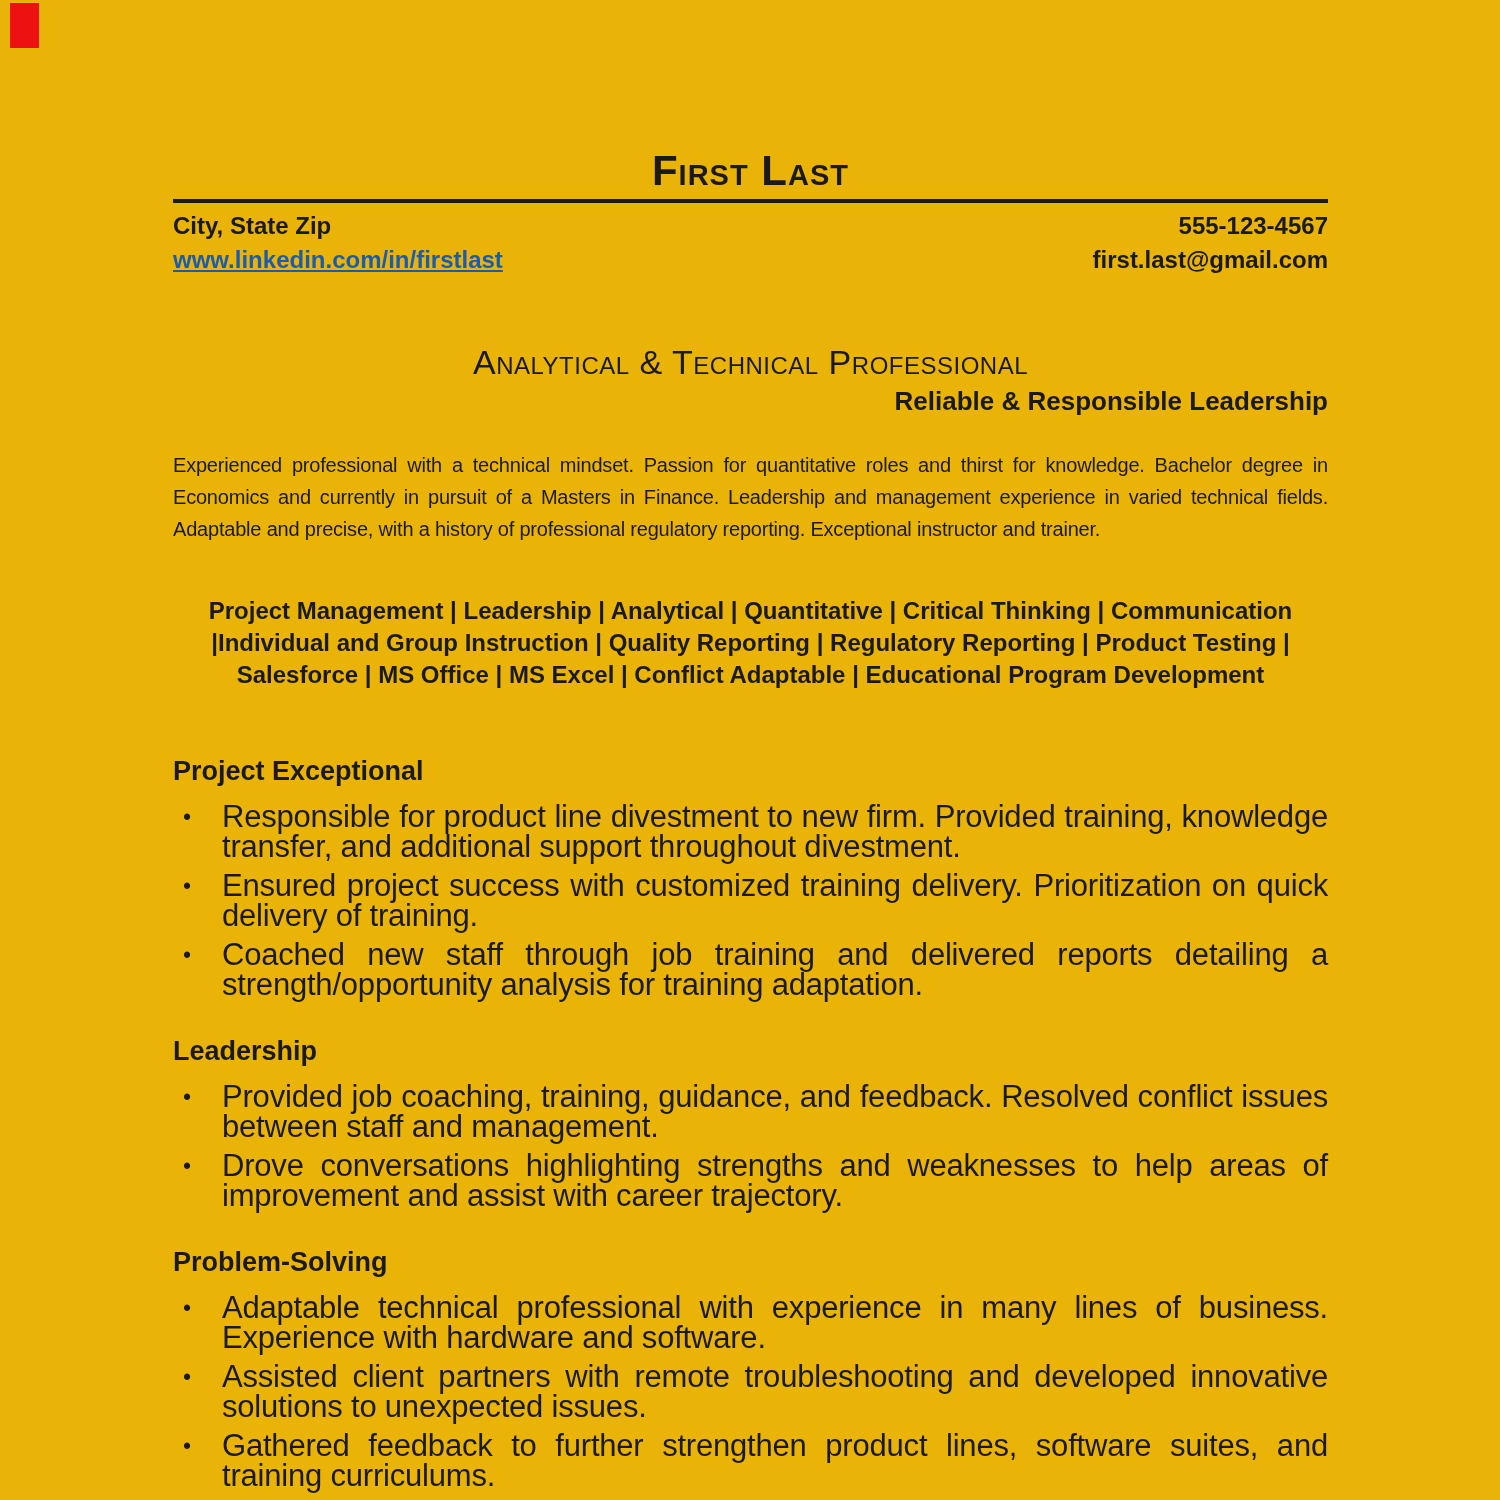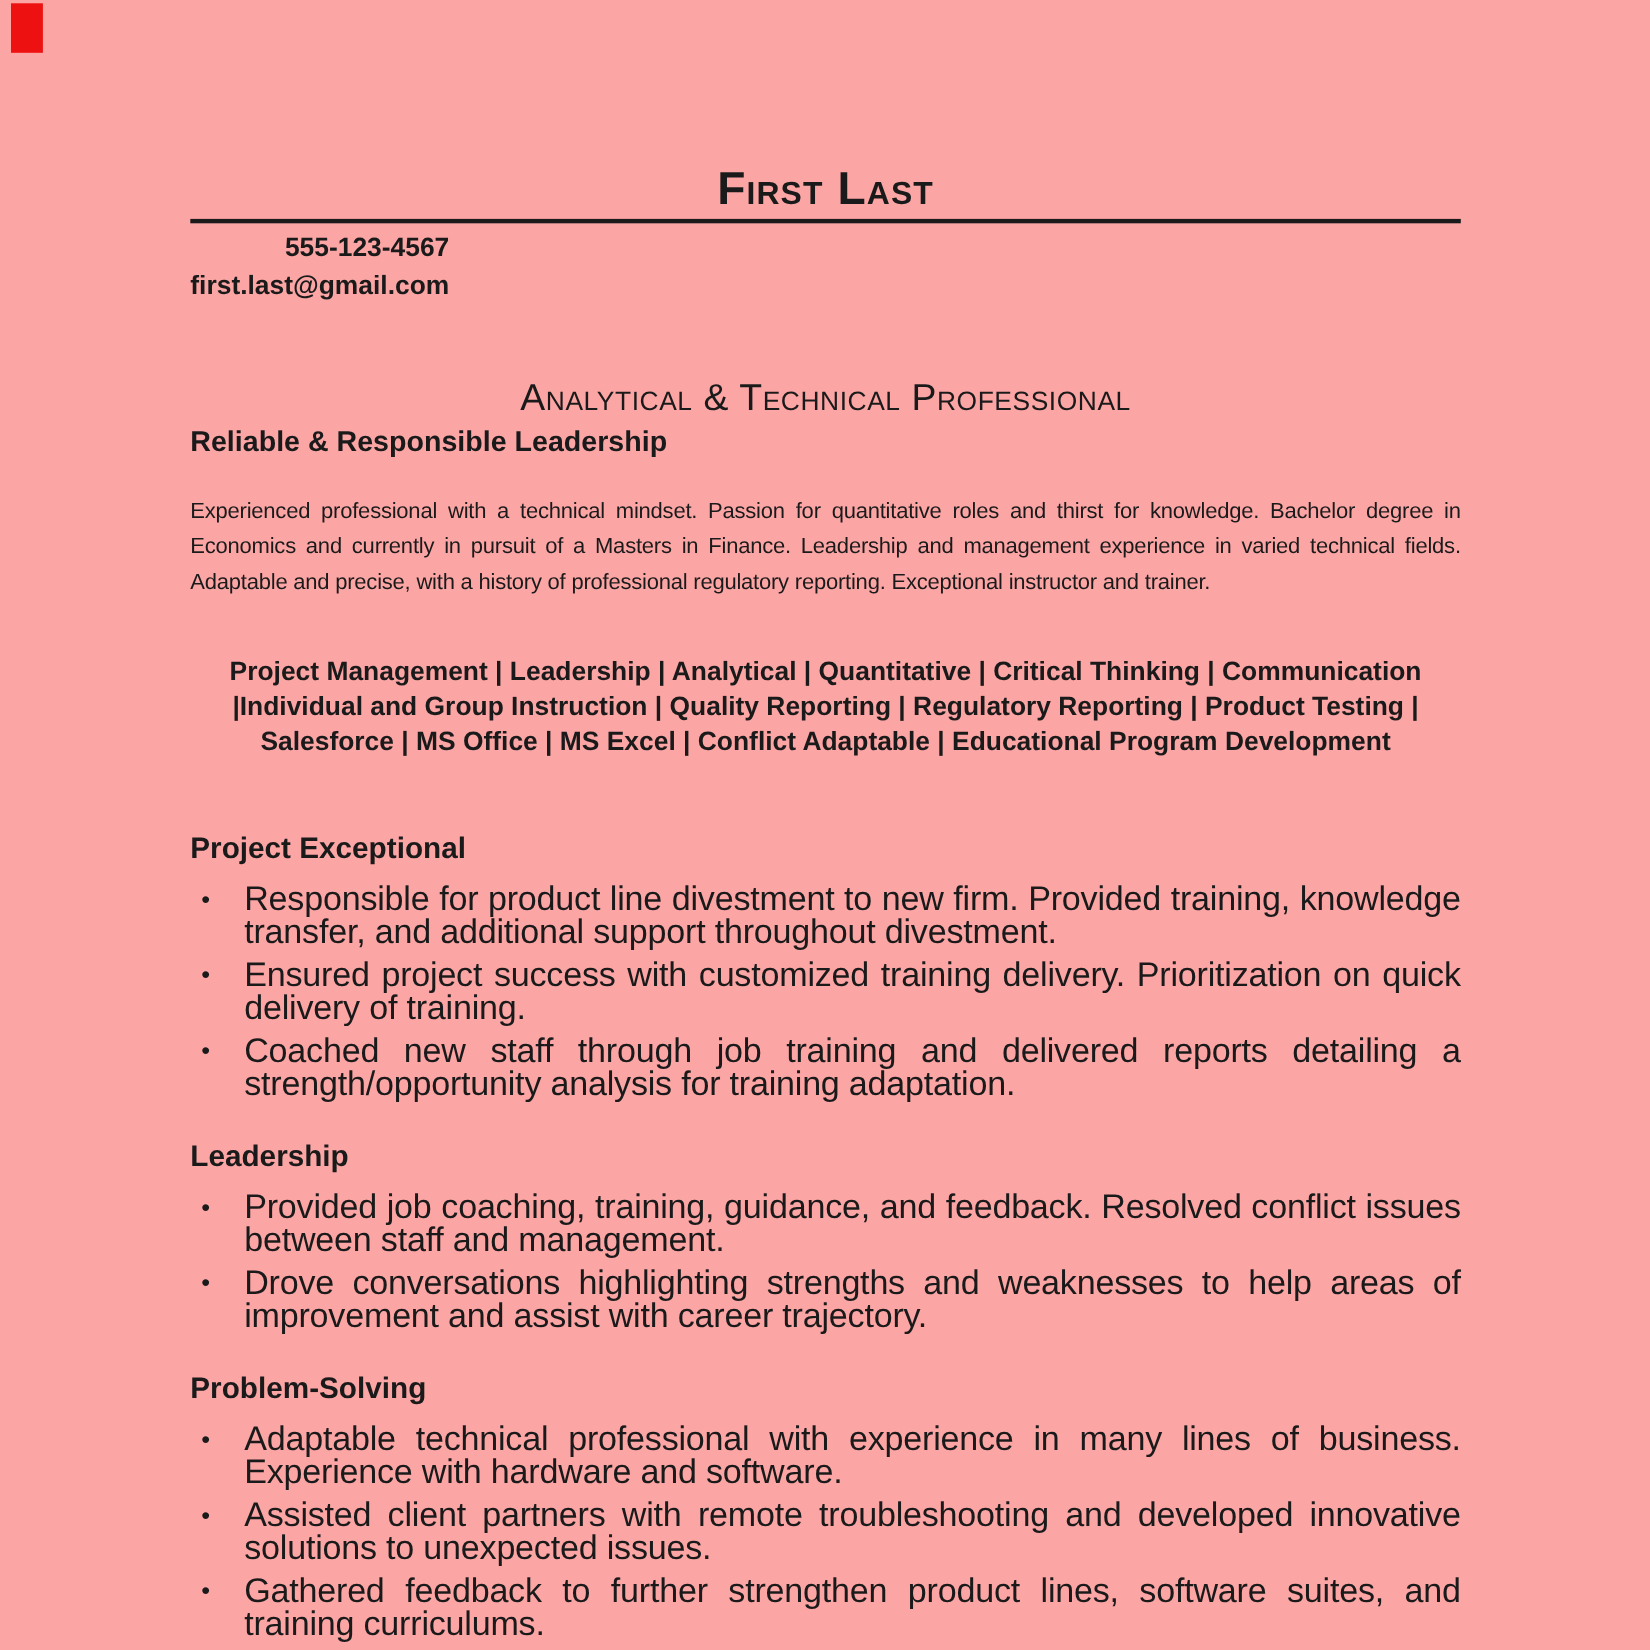--- a/index.html
+++ b/index.html
@@ -1,19 +1,19 @@
 <!DOCTYPE html>
 <html><head>
 <meta charset="utf-8">
 <style>
   html,body{margin:0;padding:0;background:#ffffff;}
   .page{
     position:relative;
     width:1500px;height:1500px;
-    background:#fca5a5;
+    background:#eab308;
     box-sizing:border-box;
     padding:0 172px 0 173px;
     font-family:"Liberation Sans",sans-serif;
     color:#1a1a1a;
     overflow:hidden;
   }
   .red-marker{
     position:absolute;left:10px;top:3px;width:29px;height:45px;
     background:#ee1111;
   }
@@ -38,21 +38,21 @@
   a.link{color:#1b5dac;text-decoration:underline;font-weight:bold;}
   .profile-title{
     margin-top:64px;
     text-align:center;
     font-size:34px;line-height:42px;
     font-weight:normal;
     font-variant:small-caps;
     letter-spacing:0.5px;
   }
   .profile-subtitle{
-    text-align:left;
+    text-align:right;
     font-size:26px;line-height:36px;
     font-weight:bold;
   }
   .summary{
     margin-top:30px;
     font-size:20px;line-height:32px;
     text-align:justify;
     letter-spacing:-0.2px;
   }
   .skills{
@@ -89,20 +89,26 @@
 <body>
 
 <div class="page">
 
   <div class="red-marker"></div>
 
   <h1 class="name">First Last</h1>
   <hr class="rule">
 
   <div class="contact">
+    <div class="left">
+      <div>City, State Zip</div>
+      <div>
+        <a class="link" href="#">www.linkedin.com/in/firstlast</a>
+      </div>
+    </div>
     <div class="right">
       <div>555-123-4567</div>
       <div>first.last@gmail.com</div>
     </div>
   </div>
 
   <div class="profile-title">Analytical &amp; Technical Professional</div>
   <div class="profile-subtitle">Reliable &amp; Responsible Leadership</div>
 
   <p class="summary">Experienced professional with a technical mindset. Passion for quantitative roles and thirst for knowledge. Bachelor degree in Economics and currently in pursuit of a Masters in Finance. Leadership and management experience in varied technical fields. Adaptable and precise, with a history of professional regulatory reporting. Exceptional instructor and trainer.</p>

